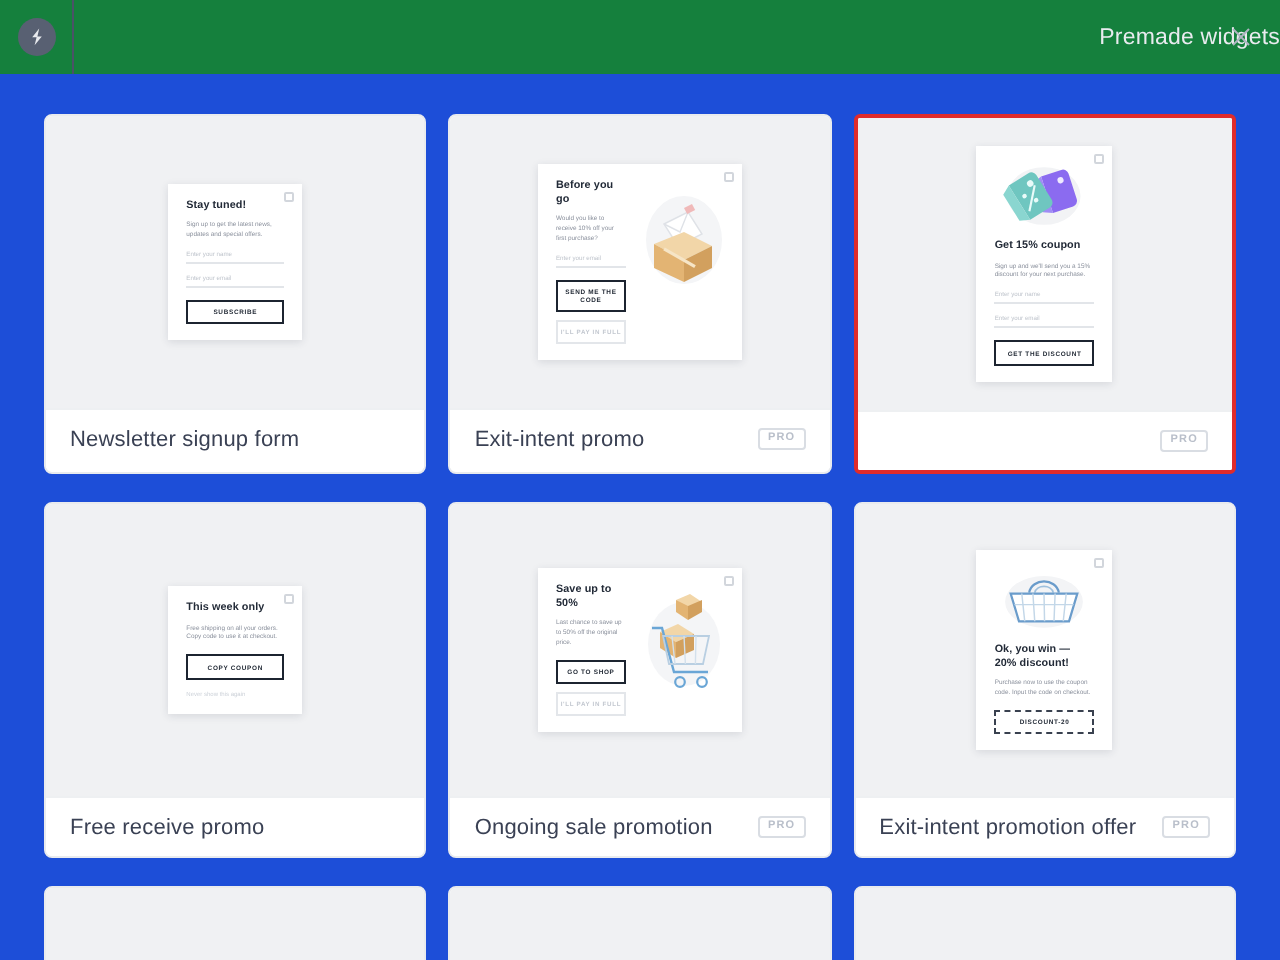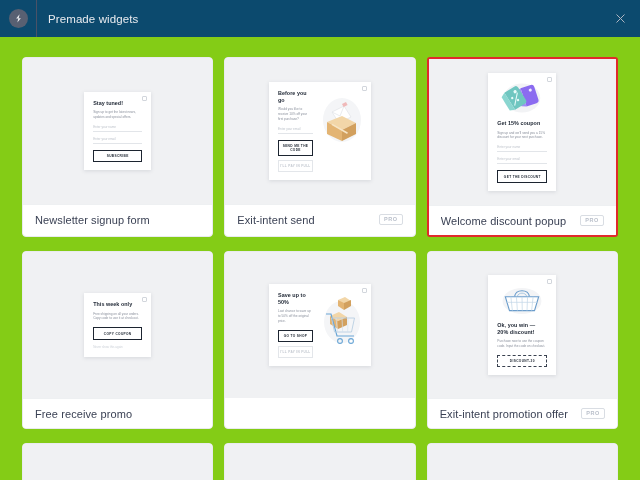--- a/index.html
+++ b/index.html
@@ -7,24 +7,25 @@
   body {
     font-family: "Liberation Sans", sans-serif;
     background: #ffffff;
     color: #2f3645;
     -webkit-font-smoothing: antialiased;
   }
 
   
   .topbar {
     height: 37px;
-    background: #0c4a6e;
+    background: #15803d;
     display: flex;
     align-items: center;
     position: relative;
+    justify-content: space-between;
   }
   .logo-cell {
     width: 37px;
     height: 37px;
     display: flex;
     align-items: center;
     justify-content: center;
     border-right: 1px solid #4a5267;
     flex: 0 0 37px;
   }
@@ -48,21 +49,21 @@
     transform: translateY(-50%);
     width: 20px; height: 20px;
     display: flex; align-items: center; justify-content: center;
     cursor: pointer;
   }
   .close-btn svg { display:block; }
 
   
   .content {
     padding: 20px 22px 0 22px;
-    background: #84cc16;
+    background: #1d4ed8;
     height: 443px;
   }
   .grid {
     display: grid;
     grid-template-columns: repeat(3, 1fr);
     gap: 14px 11px;
   }
   .card {
     background: #fff;
     border-radius: 4px;
@@ -245,21 +246,21 @@
               <path d="M24 14 l4 -2 l1.6 3 l-4 2 z" fill="#f0b9b9"></path>
               <path d="M9 32 L24 26 L38 33 L24 40 Z" fill="#f2d6a8"></path>
               <path d="M9 32 L9 44 L24 51 L24 40 Z" fill="#e3b473"></path>
               <path d="M24 40 L24 51 L38 44 L38 33 Z" fill="#d2a05e"></path>
               <path d="M14 34.4 L29.5 43.3" stroke="#f6e5c6" stroke-width="1.6" fill="none"></path>
             </svg>
           </div>
         </div>
       </div>
       <div class="card-foot">
-        <div class="card-label">Exit-intent send</div>
+        <div class="card-label">Exit-intent promo</div>
         <div class="pro-badge">PRO</div>
       </div>
     </div>
 
     <div class="card selected">
       <div class="card-thumb">
         <div class="popup v3">
           <div class="x"></div>
           <div class="art-top">
             <svg class="p-art" width="52" height="34" viewBox="0 0 52 34">
@@ -280,21 +281,20 @@
             </svg>
           </div>
           <div class="p-title">Get 15% coupon</div>
           <div class="p-sub">Sign up and we'll send you a 15% discount for your next purchase.</div>
           <div class="p-input">Enter your name</div>
           <div class="p-input">Enter your email</div>
           <div class="p-btn">GET THE DISCOUNT</div>
         </div>
       </div>
       <div class="card-foot">
-        <div class="card-label">Welcome discount popup</div>
         <div class="pro-badge">PRO</div>
       </div>
     </div>
 
     <div class="card">
       <div class="card-thumb">
         <div class="popup v4">
           <div class="x"></div>
           <div class="p-title">This week only</div>
           <div class="p-sub">Free shipping on all your orders. Copy code to use it at checkout.</div>
@@ -328,20 +328,24 @@
               <path d="M20 29 l0 8 l9 -4 l0 -8 z" fill="#d2a05e"></path>
               <path d="M8 22 l5 0 l6 22 l17 0" fill="none" stroke="#6aa6d6" stroke-width="1.2"></path>
               <path d="M13.5 26 l23 0 l-3 14 l-17 0 z" fill="none" stroke="#b9cfe2" stroke-width=".9"></path>
               <path d="M18 26 l1.5 14 M24 26 l.7 14 M30 26 l-.3 14" stroke="#d3e0ec" stroke-width=".7"></path>
               <circle cx="22" cy="49" r="2.4" fill="none" stroke="#6aa6d6" stroke-width="1.1"></circle>
               <circle cx="33" cy="49" r="2.4" fill="none" stroke="#6aa6d6" stroke-width="1.1"></circle>
             </svg>
           </div>
         </div>
       </div>
+      <div class="card-foot">
+        <div class="card-label">Ongoing sale promotion</div>
+        <div class="pro-badge">PRO</div>
+      </div>
     </div>
 
     <div class="card">
       <div class="card-thumb">
         <div class="popup v6">
           <div class="x"></div>
           <div class="art-top">
             <svg class="p-art" width="54" height="34" viewBox="0 0 54 34">
               <ellipse cx="27" cy="18" rx="21" ry="14" fill="#f3f4f6"></ellipse>
               <path d="M19 13 C20.5 5, 33.5 5, 35 13" fill="none" stroke="#6a9ccb" stroke-width="1.2"></path>

